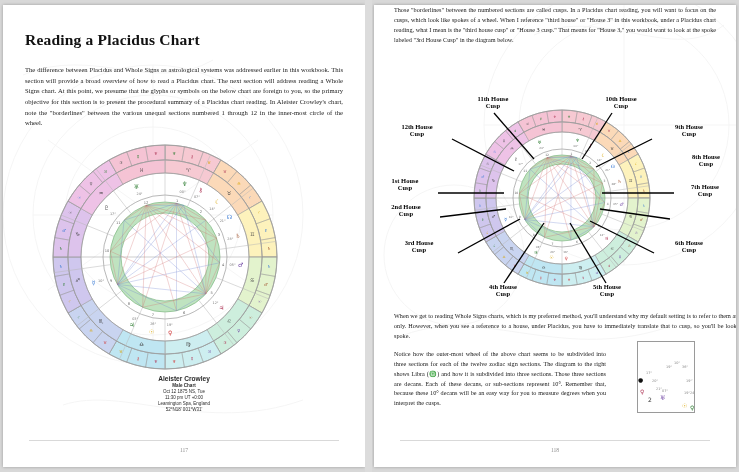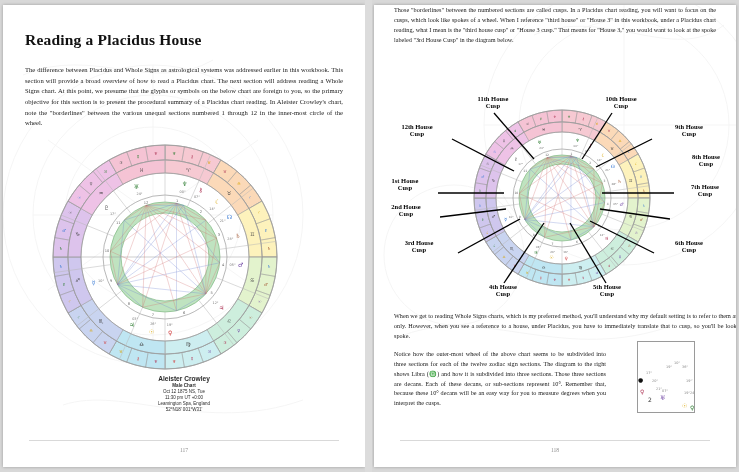--- a/index.html
+++ b/index.html
@@ -71,21 +71,21 @@
         <circle cx="150" cy="210" r="150" fill="none" stroke="#555" stroke-width="1"></circle>
         <circle cx="150" cy="210" r="120" fill="none" stroke="#555" stroke-width="1"></circle>
         <circle cx="150" cy="210" r="88" fill="none" stroke="#555" stroke-width="1"></circle>
         <path d="M30 210 L270 210 M150 60 L150 360 M45 135 L255 285 M45 285 L255 135" stroke="#555" stroke-width="1" fill="none"></path>
         <path d="M60 400 C120 380 200 430 300 395" stroke="#555" stroke-width="1" fill="none"></path>
         <path d="M20 70 C90 40 150 90 210 55" stroke="#555" stroke-width="1" fill="none"></path>
       </svg>
     </div>
 
     <div class="content">
-      <h1 class="title">Reading a Placidus House</h1>
+      <h1 class="title">Reading a Placidus Chart</h1>
       <p class="body">The difference between Placidus and Whole Signs as astrological systems was addressed earlier in this workbook. This section will provide a broad overview of how to read a Placidus chart. The next section will address reading a Whole Signs chart. At this point, we presume that the glyphs or symbols on the below chart are foreign to you, so the primary objective for this section is to present the procedural summary of a Placidus chart reading. In Aleister Crowley's chart, note the "borderlines" between the various unequal sections numbered 1 through 12 in the inner-most circle of the wheel.</p>
     </div>
 
     <div class="wheelwrap" style="position:absolute;left:27px;top:138px;">
       <svg width="270" height="228" viewBox="0 0 270 228">
         <defs>
           <g id="wheelgroupL"></g>
         </defs>
         <g transform="translate(135,114)">
 

